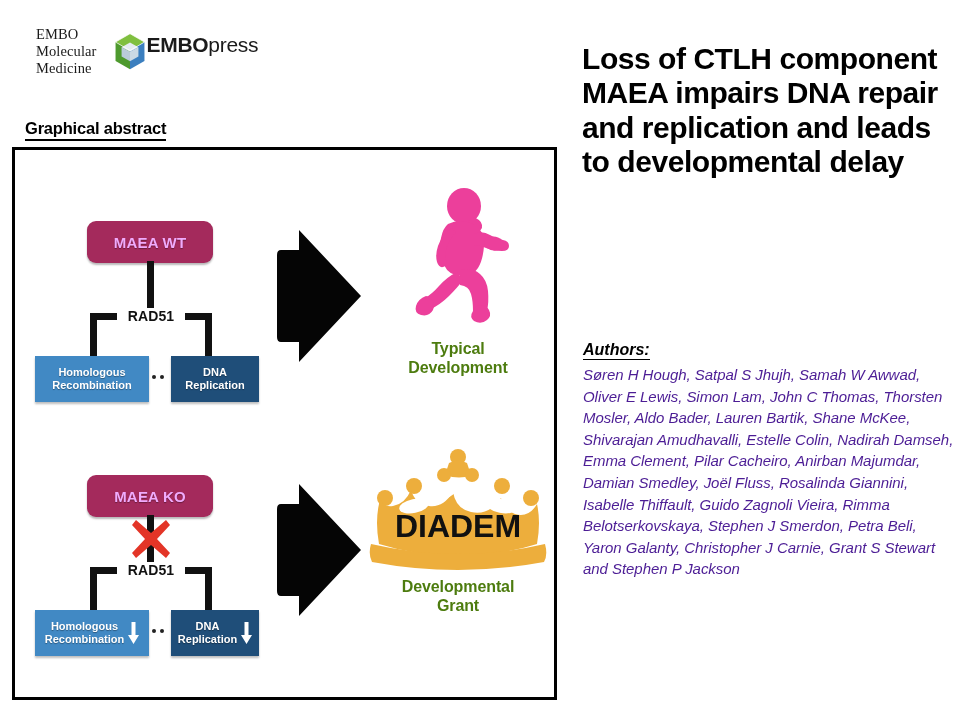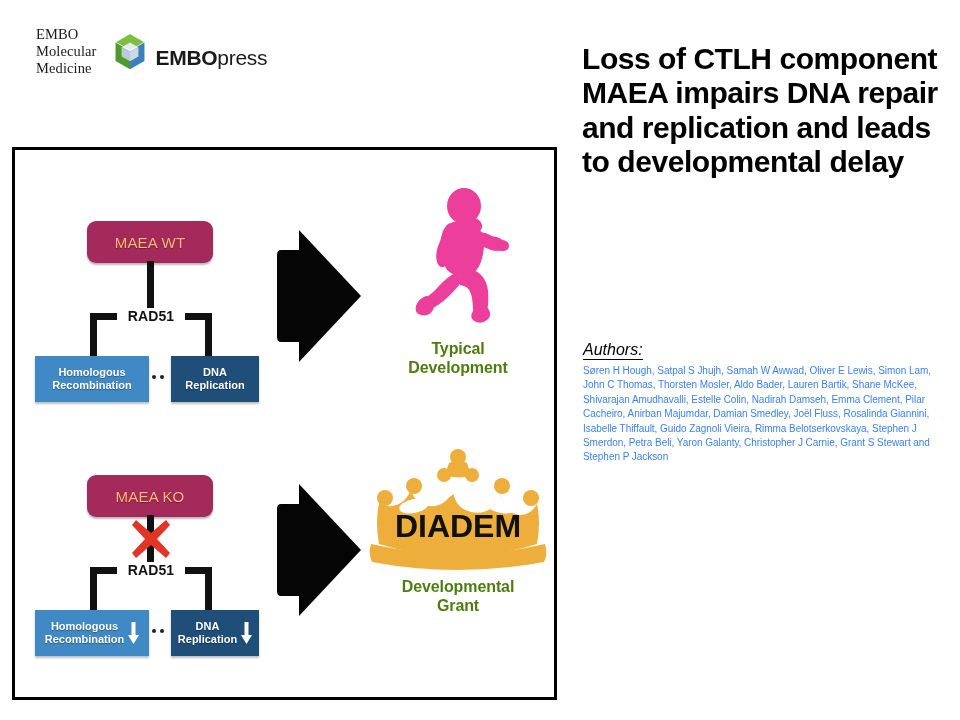--- a/index.html
+++ b/index.html
@@ -34,22 +34,21 @@
   #embo-journal-name {
     font-family: "Liberation Serif", serif;
     font-size: 14.5px;
     line-height: 1.16;
     color: #1a1a1a;
     white-space: pre-line;
     letter-spacing: 0.1px;
   }
   #embopress-lockup {
     display: flex;
-    align-items: flex-end;
-    gap: 9px;
+    align-items: flex-start;
   }
   #embopress-mark {
     width: 34px; height: 37px;
     display: block;
   }
   #embopress-wordmark {
     font-family: "Liberation Sans", sans-serif;
     font-size: 21px;
     letter-spacing: -0.3px;
     color: #1a1a1a;
@@ -107,23 +106,23 @@
     left: 58px; top: 53px;
     width: 126px; height: 42px;
     background: #A42A5C;
     border-radius: 9px;
     box-shadow: 0 2px 2px rgba(0,0,0,0.28);
     display: flex;
     align-items: center;
     justify-content: center;
   }
   .maea-label {
-    color: #fdba74;
+    color: #f0abfc;
     font-size: 15px;
-    font-weight: 400;
+    font-weight: 700;
     letter-spacing: 0.2px;
     text-shadow: 0 1px 1px rgba(0,0,0,0.35);
   }
 
   
   .conn-vert-top {
     position: absolute;
     left: 118px; top: 93px;
     width: 7px; height: 55px;
     background: #111;
@@ -262,32 +261,33 @@
     font-weight: 700;
     line-height: 1.145;
     letter-spacing: -0.45px;
     color: #000;
   }
   #authors-heading {
     position: absolute;
     left: 5px; top: 340px;
     font-size: 16px;
     font-style: italic;
-    font-weight: 400;
+    font-weight: 700;
     border-bottom: 1px solid #000;
     display: inline-block;
     line-height: 1.2;
   }
   #authors-list {
     position: absolute;
     left: 5px; top: 364px;
     width: 372px;
-    font-size: 10px;
+    font-size: 15px;
+    font-style: italic;
     line-height: 1.44;
-    color: #3b82f6;
+    color: #4c1d95;
     letter-spacing: -0.05px;
   }
 </style>
 </head>
 <body>
 
 <div id="left-col">
 
   <div id="brand-row">
     <div id="embo-journal-name">EMBO
@@ -301,20 +301,21 @@
         <polygon points="7,27 50,52 50,108 7,83" fill="#4E9A2E"></polygon>
         <polygon points="50,28 75,42 50,56 25,42" fill="#E4EBF1"></polygon>
         <polygon points="50,56 75,42 75,70 50,84" fill="#CBD9E4"></polygon>
         <polygon points="25,42 50,56 50,84 25,70" fill="#B9CBDA"></polygon>
         <polygon points="50,2 93,27 50,52 7,27" fill="none" stroke="#ffffff" stroke-width="2"></polygon>
       </svg>
       <div id="embopress-wordmark"><span class="wm-bold">EMBO</span><span class="wm-light">press</span></div>
     </div>
   </div>
 
+  <div id="ga-heading">Graphical abstract</div>
 
   <div id="ga-frame">
     <div id="ga-figure">
 
       <div class="panel" id="panel-wt">
         <div class="pathway">
 
           <div class="maea-box">
             <span class="maea-label">MAEA WT</span>
           </div>

